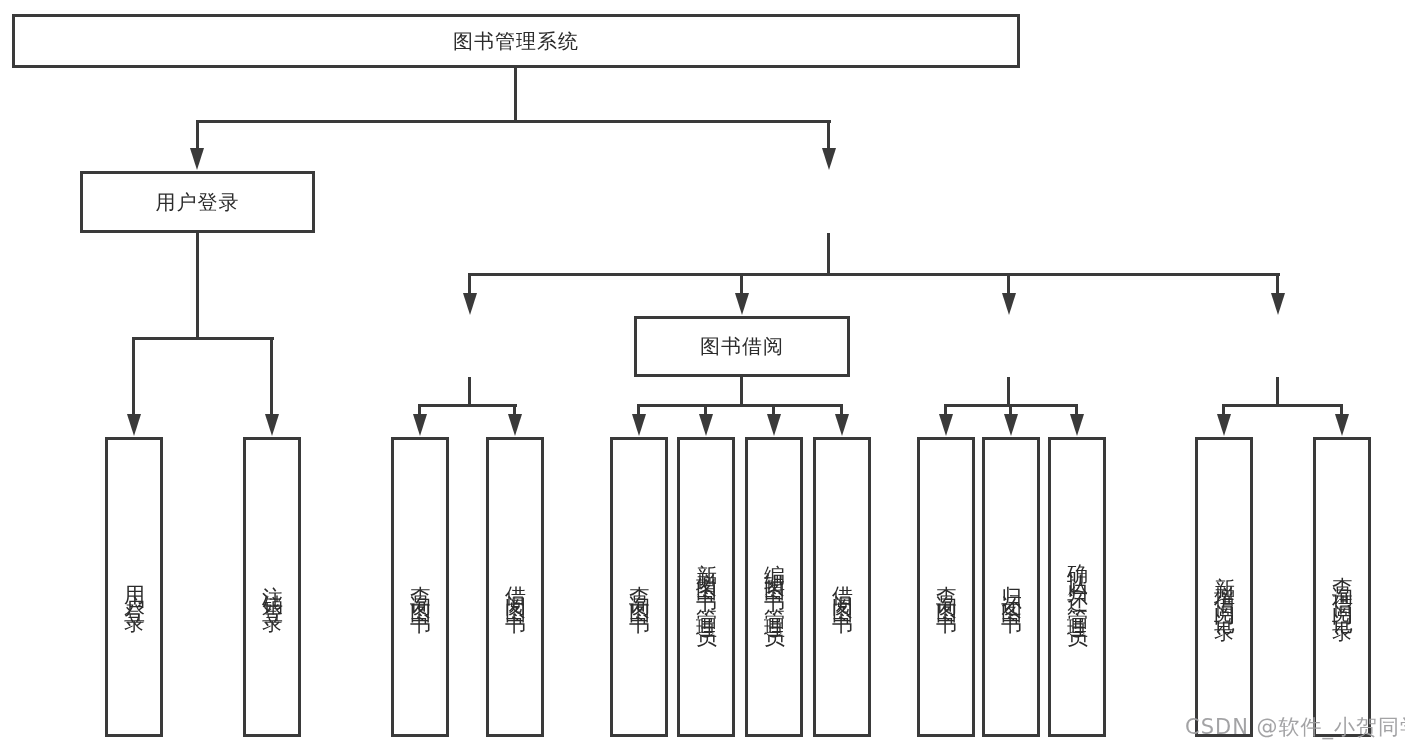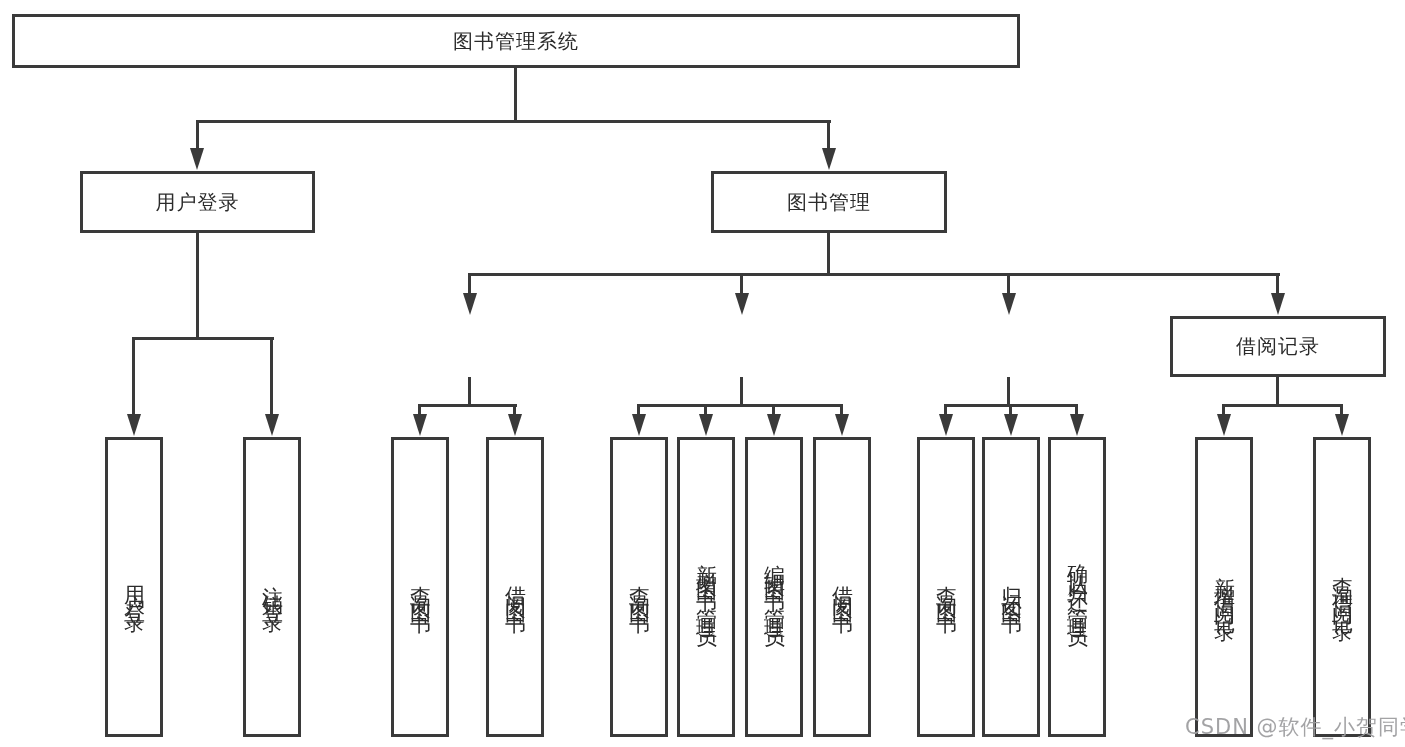--- a/index.html
+++ b/index.html
@@ -63,30 +63,27 @@
 <div class="canvas">
 
   <div class="box" style="left:12px;top:14px;width:1008px;height:54px;">
     <span>图书管理系统</span>
   </div>
 
   <div class="box" style="left:80px;top:171px;width:235px;height:62px;">
     <span>用户登录</span>
   </div>
 
-  <div class="box" style="left:711px;top:171px;width:236px;height:62px;">
-    <span>图书管理</span>
+
+
+  <div class="box" style="left:634px;top:316px;width:216px;height:61px;">
+    <span>图书借阅</span>
   </div>
 
 
-
-
-  <div class="box" style="left:1170px;top:316px;width:216px;height:61px;">
-    <span>借阅记录</span>
-  </div>
 
   <div class="box vbox" style="left:105px;top:437px;width:58px;height:300px;">
     <span>用户登录</span>
   </div>
   <div class="box vbox" style="left:243px;top:437px;width:58px;height:300px;">
     <span>注销登录</span>
   </div>
 
   <div class="box vbox" style="left:391px;top:437px;width:58px;height:300px;">
     <span>查询图书</span>

